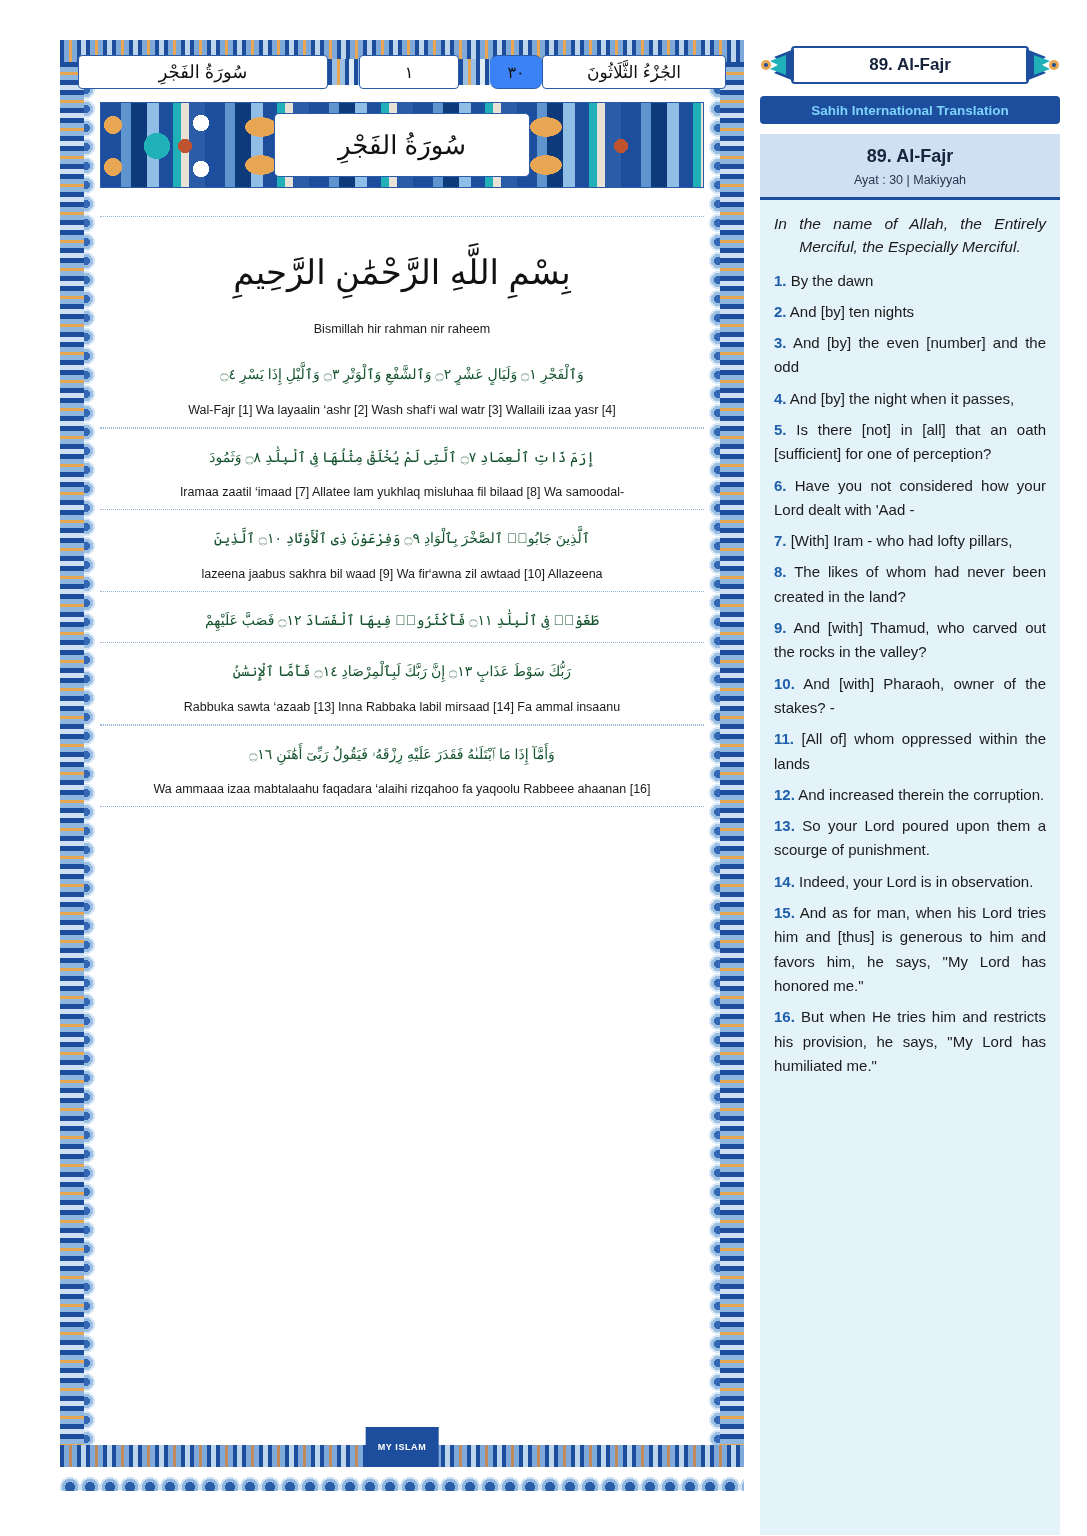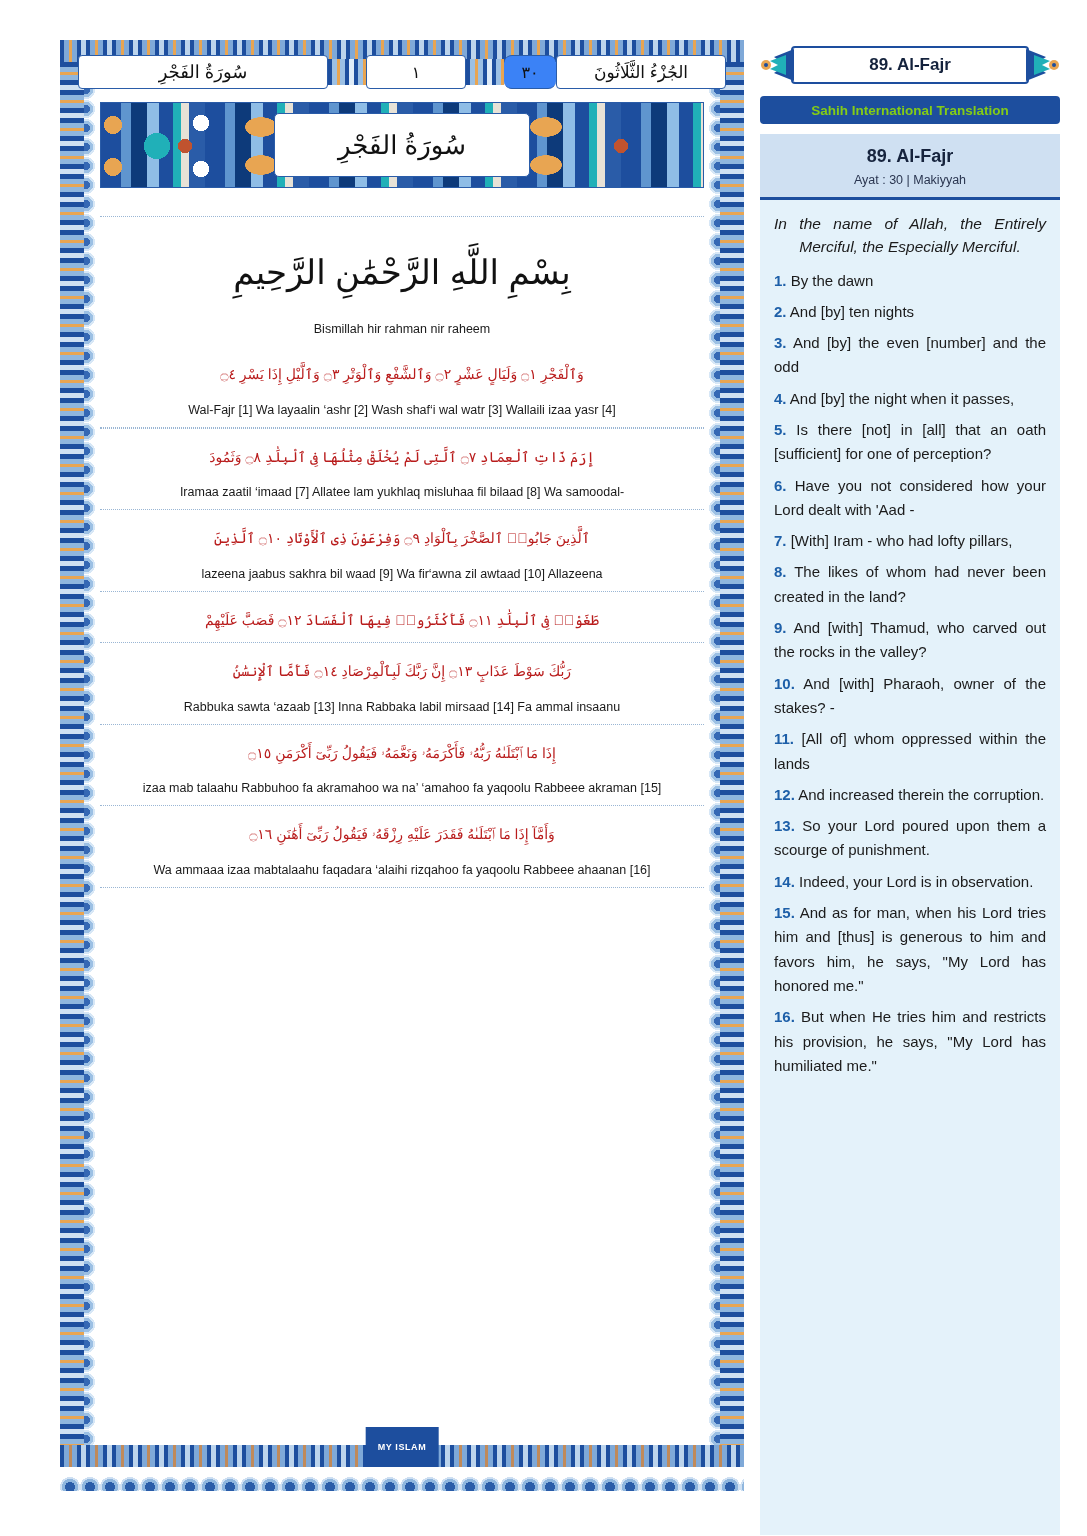--- a/index.html
+++ b/index.html
@@ -97,21 +97,21 @@
   }
   .cartouche {
     background: #fff; border: 1.5px solid #2a5ca8;
     border-radius: 4px; height: 34px;
     display: flex; align-items: center; justify-content: center;
     direction: rtl; color: #111;
   }
   .c-surah { width: 250px; font-size: 18px; }
   .c-page  { width: 100px; font-size: 16px; margin-left: 0; }
   .c-juznum{ width: 52px; font-size: 16px; background:#3b82f6; border-radius:8px; border-left:none; border-right:none;}
-  .c-juz   { width: 170px; font-size: 17px; }
+  .c-juz   { width: 184px; font-size: 17px; }
   .hdr-gap {
     flex: 1; height: 26px; align-self: center;
     background:
       repeating-linear-gradient(90deg,
         #1d4e9e 0px, #1d4e9e 4px,
         #9cc0e4 4px, #9cc0e4 9px,
         #e8a552 9px, #e8a552 12px,
         #9cc0e4 12px, #9cc0e4 17px,
         #1d4e9e 17px, #1d4e9e 21px,
         #dfecf8 21px, #dfecf8 26px);
@@ -173,21 +173,21 @@
 
   
   .basmala-block { padding: 30px 0 10px; text-align: center; }
   .basmala-ar { font-size: 34px; color: #111; direction: rtl; line-height: 1.5; }
   .translit-c { font-size: 12.5px; color: #1a1a1a; text-align: center; margin-top: 24px; }
 
   
   .ayah-row { padding: 16px 4px 10px; }
   .ayah-ar {
     direction: rtl; text-align: center;
-    font-size: 30px; color: #b91c1c; line-height: 1.75;
+    font-size: 30px; color: #14532d; line-height: 1.75;
     white-space: nowrap;
   }
   .ayah-tr {
     text-align: center; font-size: 12.5px; color: #1a1a1a;
     margin-top: 16px;
   }
 
   
   #panel {
     position: absolute; right: 27px; top: 44px;
@@ -206,21 +206,21 @@
   .wing {
     position: absolute; top: 50%; transform: translateY(-50%);
     width: 34px; height: 40px;
   }
   .wing.left  { left: 0; }
   .wing.right { right: 0; transform: translateY(-50%) scaleX(-1); }
   .wing svg { display: block; }
 
   .panel-subbar {
     margin-top: 10px; height: 28px; background: #1d4e9e;
-    border-radius: 4px; color: #84cc16;
+    border-radius: 4px; color: #7dd3fc;
     display: flex; align-items: center; justify-content: center;
     font-size: 13.5px; font-weight: bold;
   }
   .surah-info {
     margin-top: 10px; background: #cfe0f2;
     border-bottom: 3px solid #1d4e9e;
     padding: 12px 8px 10px; text-align: center;
   }
   .surah-info .name { font-size: 18px; font-weight: bold; color: #16233d; }
   .surah-info .meta { font-size: 12.5px; color: #2a3550; margin-top: 6px; }
@@ -306,24 +306,20 @@
           <div class="dotted-sep"></div>
           <div class="ayah-row">
             <div class="ayah-ar" style="font-size: 14px;">طَغَوْا۟ فِى ٱلْبِلَٰدِ ۝١١ فَأَكْثَرُوا۟ فِيهَا ٱلْفَسَادَ ۝١٢ فَصَبَّ عَلَيْهِمْ</div>
           </div>
           <div class="dotted-sep"></div>
           <div class="ayah-row">
             <div class="ayah-ar" style="font-size: 14px;">رَبُّكَ سَوْطَ عَذَابٍ ۝١٣ إِنَّ رَبَّكَ لَبِٱلْمِرْصَادِ ۝١٤ فَأَمَّا ٱلْإِنسَٰنُ</div>
             <div class="ayah-tr">Rabbuka sawta ‘azaab  [13]  Inna Rabbaka labil mirsaad  [14]  Fa ammal insaanu</div>
           </div>
           <div class="dotted-sep"></div>
-          <div class="ayah-row">
-            <div class="ayah-ar" style="font-size: 14px;">إِذَا مَا ٱبْتَلَىٰهُ رَبُّهُۥ فَأَكْرَمَهُۥ وَنَعَّمَهُۥ فَيَقُولُ رَبِّىٓ أَكْرَمَنِ ۝١٥</div>
-            <div class="ayah-tr">izaa mab talaahu Rabbuhoo fa akramahoo wa na’ ‘amahoo fa yaqoolu Rabbeee akraman  [15]</div>
-          </div>
           <div class="dotted-sep"></div>
           <div class="ayah-row">
             <div class="ayah-ar" style="font-size: 14px;">وَأَمَّآ إِذَا مَا ٱبْتَلَىٰهُ فَقَدَرَ عَلَيْهِ رِزْقَهُۥ فَيَقُولُ رَبِّىٓ أَهَٰنَنِ ۝١٦</div>
             <div class="ayah-tr">Wa ammaaa izaa mabtalaahu faqadara ‘alaihi rizqahoo fa yaqoolu Rabbeee ahaanan  [16]</div>
           </div>
           <div class="dotted-sep"></div>
         </div>
     </div>
   </div>
 

